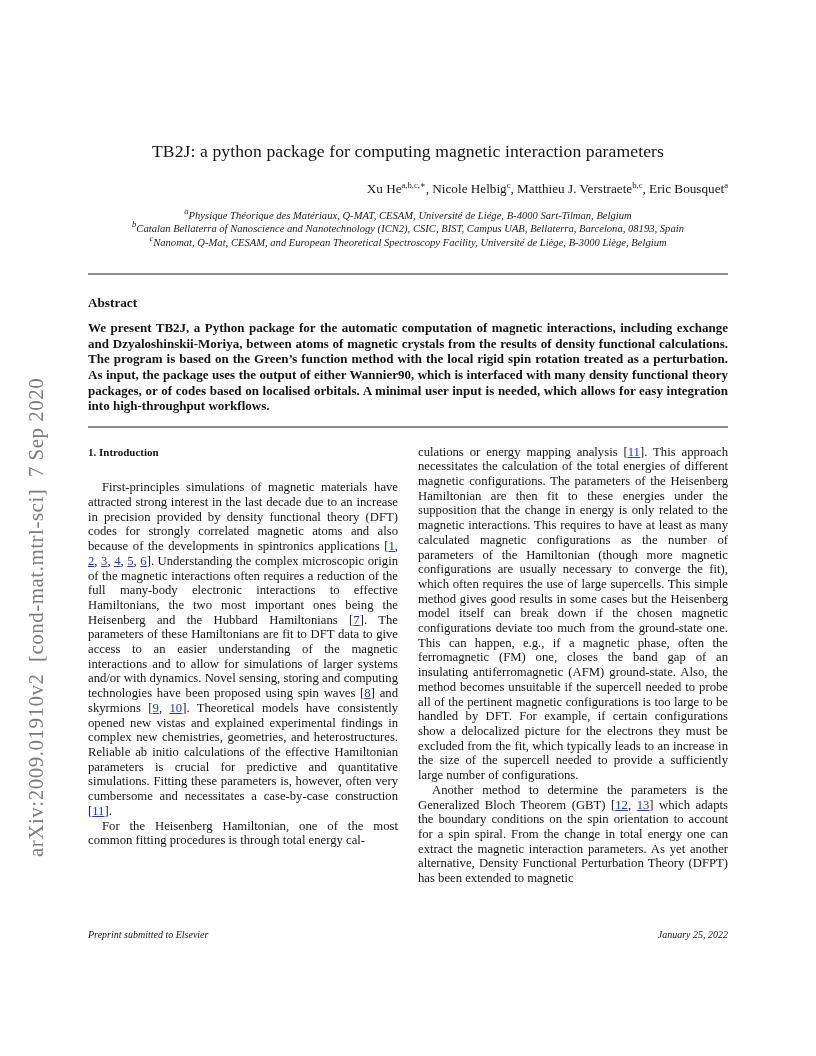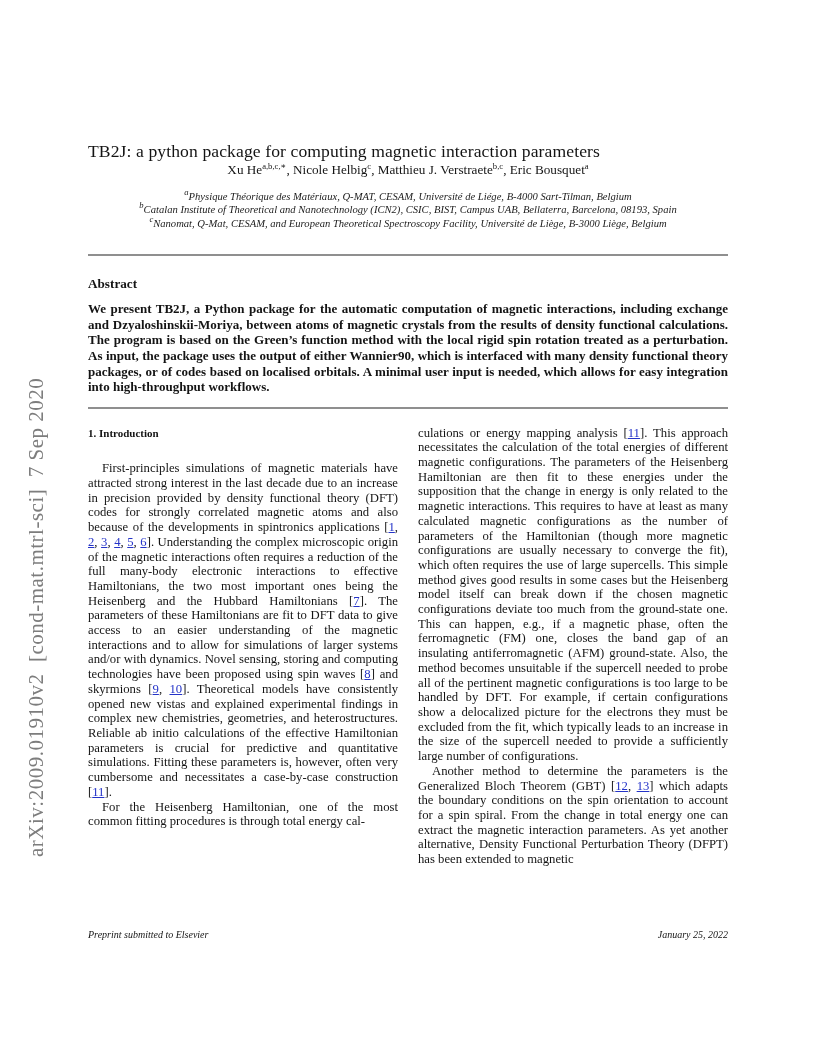--- a/index.html
+++ b/index.html
@@ -39,25 +39,26 @@
   .content {
     position: absolute;
     left: 88px;
     top: 0;
     width: 640px;
   }
   .title {
     margin: 141px 0 0 0;
     font-size: 17.6px;
     font-weight: normal;
-    text-align: left;
+    text-align: center;
     letter-spacing: 0.1px;
   }
   .authors {
-    text-align: center;
+    margin-top: 19px;
+    text-align: right;
     font-size: 13.2px;
   }
   .authors sup, .affil-line sup, .fn-sup {
     font-size: 8.6px;
     line-height: 0;
   }
   .affils {
     margin-top: 12px;
     text-align: center;
     font-style: italic;
@@ -150,21 +151,21 @@
   </div>
 
   <main class="content">
 
     <h1 class="title">TB2J: a python package for computing magnetic interaction parameters</h1>
 
     <div class="authors"><span>Xu He<sup>a,b,c,∗</sup></span>, <span>Nicole Helbig<sup>c</sup></span>, <span>Matthieu J. Verstraete<sup>b,c</sup></span>, <span>Eric Bousquet<sup>a</sup></span></div>
 
     <div class="affils">
         <div class="affil-line"><sup>a</sup><span>Physique Théorique des Matériaux, Q-MAT, CESAM, Université de Liége, B-4000 Sart-Tilman, Belgium</span></div>
-        <div class="affil-line"><sup>b</sup><span>Catalan Institute of Theoretical and Nanotechnology (ICN2), CSIC, BIST, Campus UAB, Bellaterra, Barcelona, 08193, Spain</span></div>
+        <div class="affil-line"><sup>b</sup><span>Catalan Bellaterra of Nanoscience and Nanotechnology (ICN2), CSIC, BIST, Campus UAB, Bellaterra, Barcelona, 08193, Spain</span></div>
         <div class="affil-line"><sup>c</sup><span>Nanomat, Q-Mat, CESAM, and European Theoretical Spectroscopy Facility, Université de Liège, B-3000 Liège, Belgium</span></div>
       </div>
 
     <hr class="rule rule-top">
 
     <div class="abstract-heading">Abstract</div>
 
     <p class="abstract-text">We present TB2J, a Python package for the automatic computation of magnetic interactions, including exchange and Dzyaloshinskii-Moriya, between atoms of magnetic crystals from the results of density functional calculations. The program is based on the Green’s function method with the local rigid spin rotation treated as a perturbation. As input, the package uses the output of either Wannier90, which is interfaced with many density functional theory packages, or of codes based on localised orbitals. A minimal user input is needed, which allows for easy integration into high-throughput workflows.</p>
 
     <hr class="rule rule-bottom">

